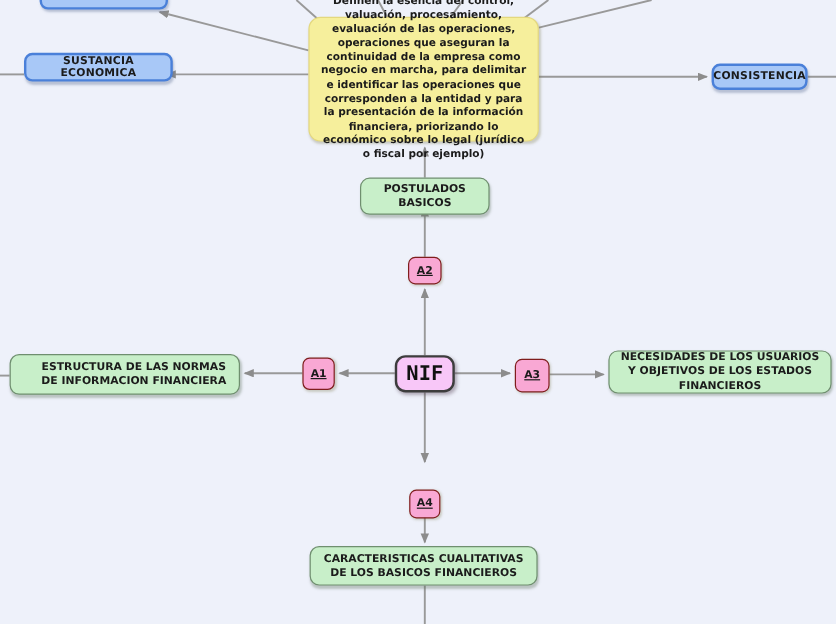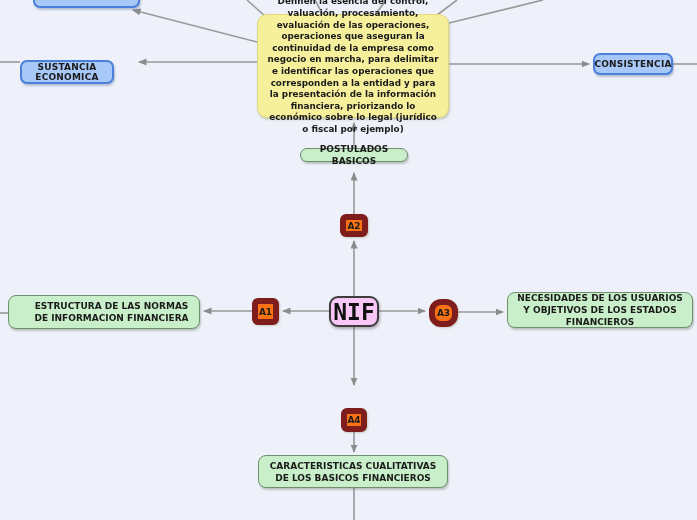--- a/index.html
+++ b/index.html
@@ -8,24 +8,24 @@
   svg.wires{position:absolute;left:0;top:0;width:697px;height:520px;pointer-events:none;}
   .node{position:absolute;display:flex;align-items:center;justify-content:center;
         text-align:center;font-weight:bold;color:#1b1b1b;box-sizing:border-box;
         cursor:pointer;}
   .blue{background:#a8c8f7;border:2px solid #4a80d9;border-radius:7px;
         font-size:9px;letter-spacing:.2px;box-shadow:1px 2px 2px rgba(80,100,140,.35);}
   .green{background:#c8efc9;border:1.5px solid #6f8f6f;border-radius:8px;
         font-size:9px;line-height:12px;box-shadow:1px 2px 2px rgba(90,110,90,.35);padding:2px 6px;}
   .ynote{background:#f6ef9c;border:1px solid #e4d87e;border-radius:10px;
         font-size:8.8px;line-height:11.6px;padding:1px 8px;box-shadow:1px 2px 2px rgba(120,115,70,.3);}
-  .anode{background:#f97316;border:6px solid #7f1d1d;border-radius:6px;
-        font-size:9px;box-shadow:1px 1px 2px rgba(120,115,70,.3);}
+  .anode{background:#f9a8d4;border:1px solid #7f1d1d;border-radius:6px;
+        font-size:9px;box-shadow:1px 1px 2px rgba(120,115,70,.3);text-decoration:underline;}
   .nif{background:#f8c7f8;border:2px solid #3d3d3d;border-radius:9px;
-        font-family:"DejaVu Sans Mono",monospace;font-size:23px;color:#111;
+        font-family:"DejaVu Sans Mono",monospace;font-size:17px;color:#111;
         box-shadow:1px 2px 3px rgba(80,60,80,.4);}
 </style>
 </head>
 <body>
 
 <div class="canvas">
 
   <svg class="wires" viewBox="0 0 697 520">
     <defs>
       <marker id="arr" markerWidth="9" markerHeight="8" refX="7.5" refY="3.5" orient="auto" markerUnits="userSpaceOnUse">
@@ -55,53 +55,53 @@
       <line x1="265" y1="16" x2="247" y2="0"></line>
       <line x1="323" y1="15" x2="315" y2="0"></line>
       <line x1="375" y1="15" x2="386" y2="0"></line>
       <line x1="437" y1="15" x2="457" y2="0"></line>
       <line x1="449" y1="23" x2="543" y2="0"></line>
     </g>
   </svg>
 
   <div class="node blue" style="left:33px;top:-12px;width:107px;height:20px;"></div>
 
-  <div class="node blue" style="left:20px;top:60px;width:94px;height:24px;justify-content:flex-end;">
+  <div class="node blue" style="left:20px;top:44px;width:124px;height:24px;justify-content:flex-end;">
     <span>SUSTANCIA ECONOMICA</span>
   </div>
 
   <div class="node blue" style="left:593px;top:53px;width:80px;height:22px;">
     <span>CONSISTENCIA</span>
   </div>
 
   <div class="node ynote" style="left:257px;top:14px;width:192px;height:104px;">
     <span>Definen la esencia del control, valuación, procesamiento, evaluación de las operaciones, operaciones que aseguran la continuidad de la empresa como negocio en marcha, para delimitar e identificar las operaciones que corresponden a la entidad y para la presentación de la información financiera, priorizando lo económico sobre lo legal (jurídico o fiscal por ejemplo)</span>
   </div>
 
-  <div class="node green" style="left:300px;top:148px;width:108px;height:14px;">
+  <div class="node green" style="left:300px;top:148px;width:108px;height:31px;">
     <span>POSTULADOS BASICOS</span>
   </div>
 
   <div class="node anode" style="left:340px;top:214px;width:28px;height:23px;">
     <span>A2</span>
   </div>
 
   <div class="node nif" style="left:329px;top:296px;width:50px;height:31px;">
     <span>NIF</span>
   </div>
 
   <div class="node anode" style="left:252px;top:298px;width:27px;height:27px;">
     <span>A1</span>
   </div>
 
   <div class="node green" style="left:8px;top:295px;width:192px;height:34px;padding-left:21px;">
     <span>ESTRUCTURA DE LAS NORMAS DE INFORMACION FINANCIERA</span>
   </div>
 
-  <div class="node anode" style="left:429px;top:299px;width:29px;height:28px;border-radius:12px;">
+  <div class="node anode" style="left:429px;top:299px;width:29px;height:28px;">
     <span>A3</span>
   </div>
 
   <div class="node green" style="left:507px;top:292px;width:186px;height:36px;">
     <span>NECESIDADES DE LOS USUARIOS Y OBJETIVOS DE LOS ESTADOS FINANCIEROS</span>
   </div>
 
   <div class="node anode" style="left:341px;top:408px;width:26px;height:24px;">
     <span>A4</span>
   </div>

